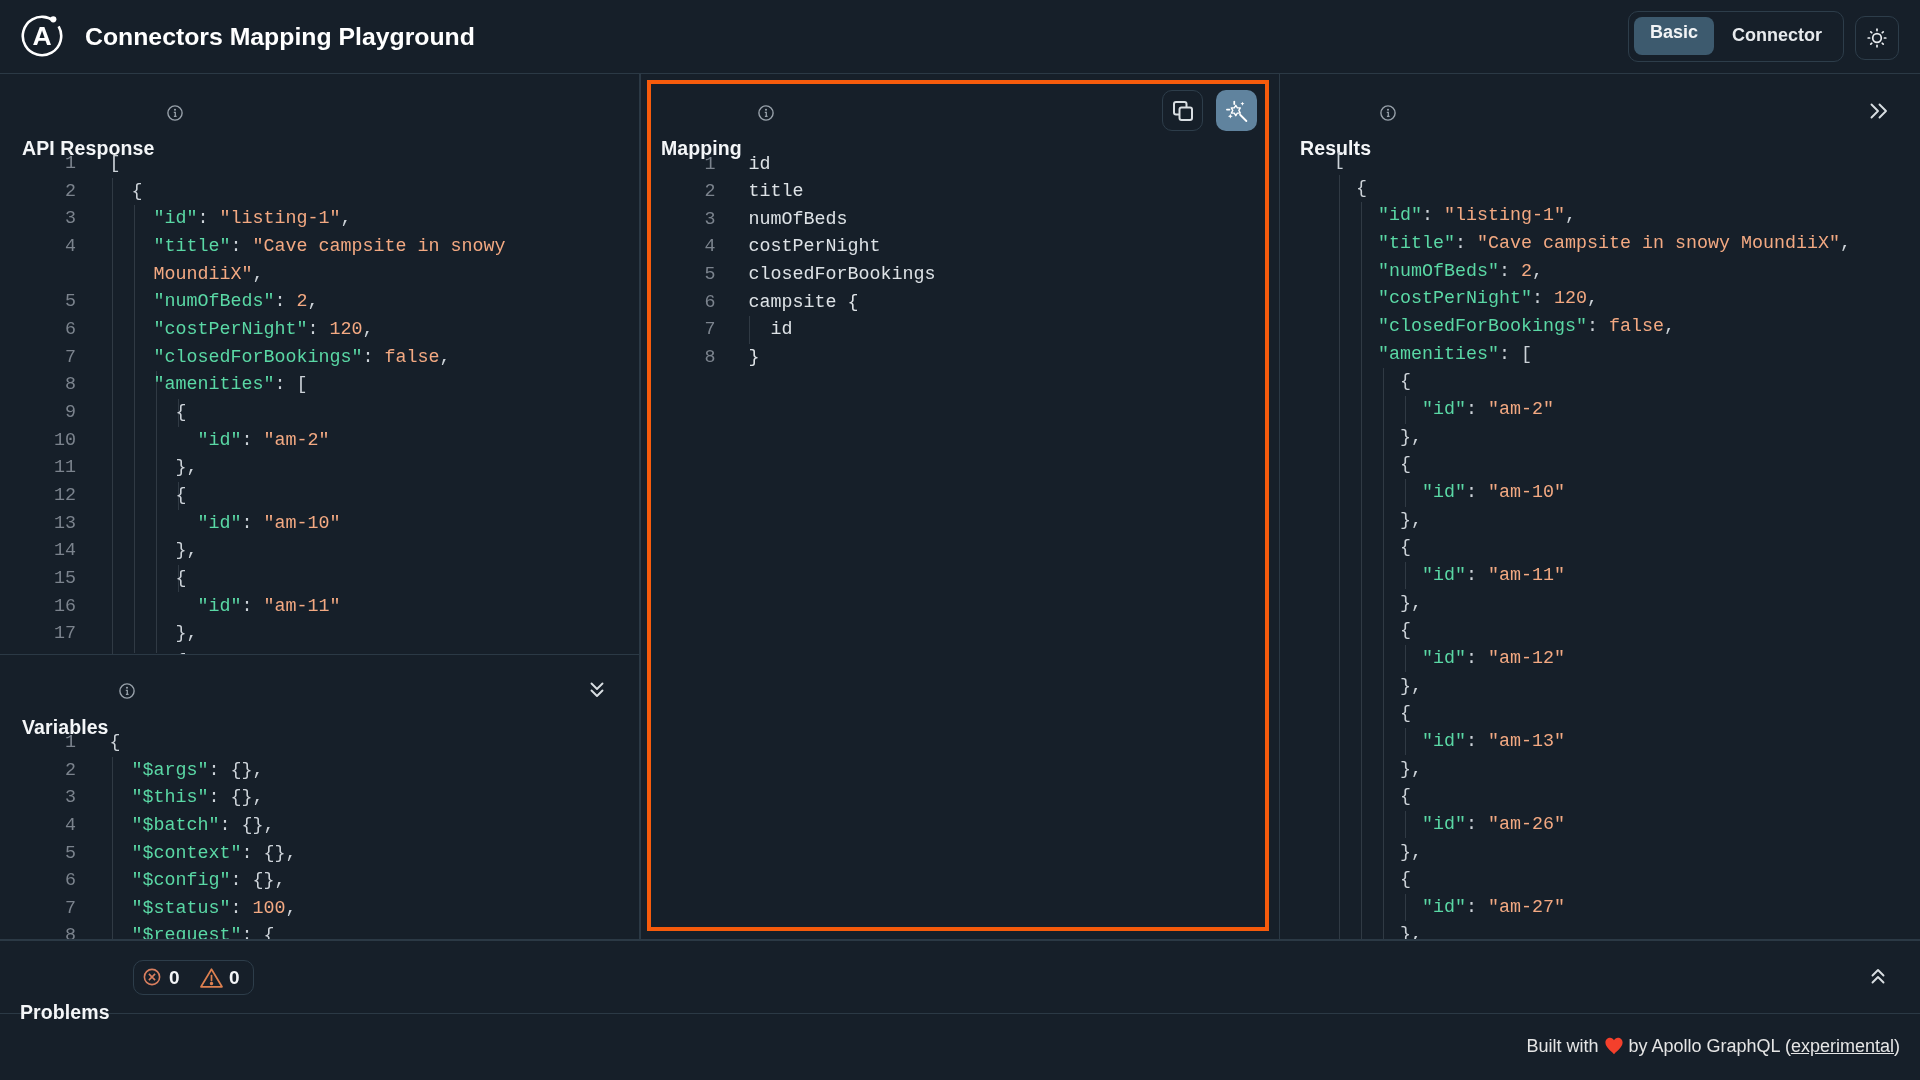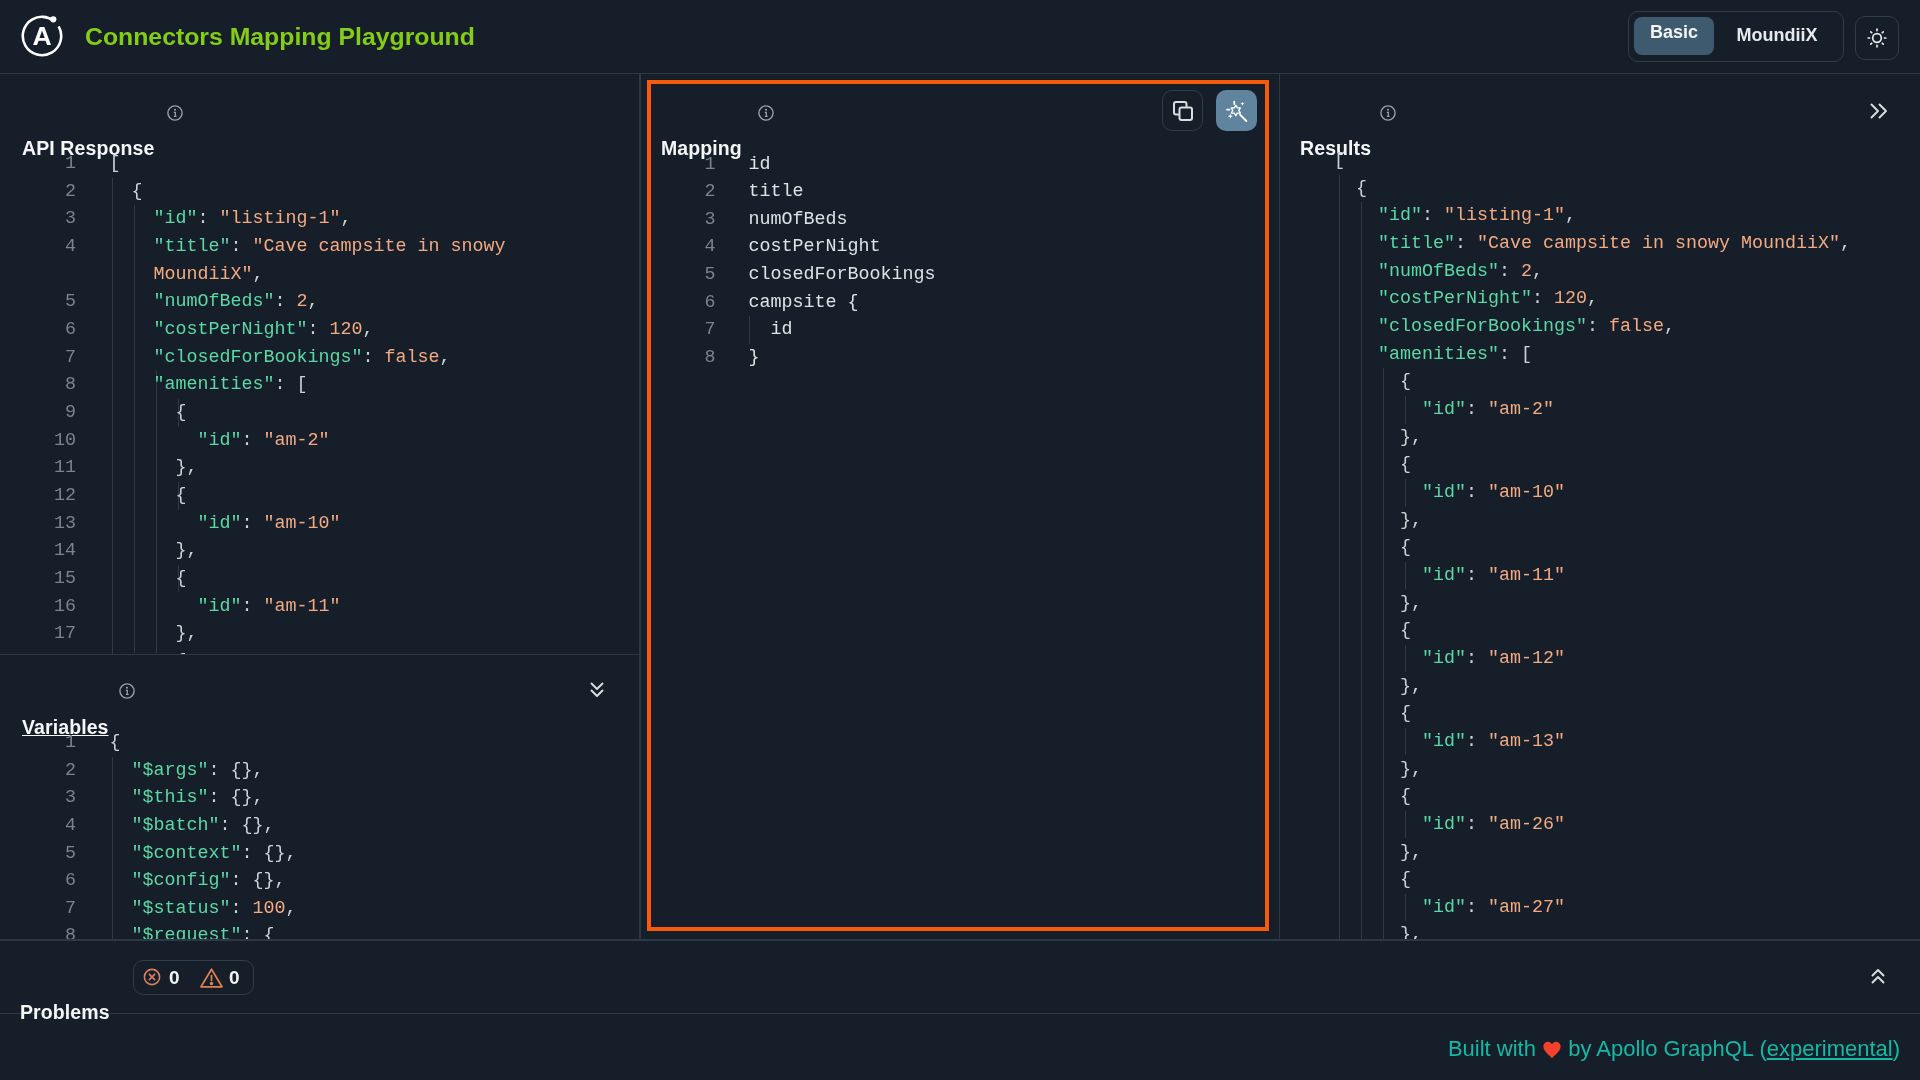--- a/index.html
+++ b/index.html
@@ -17,25 +17,25 @@
 .panel { position:absolute; overflow:hidden; }
 .btn { position:absolute; border:1.5px solid #2d3d4a; border-radius:10px; }
 
 </style></head><body>
 <div class="hline" style="left:0;top:72.5px;width:1920px;"></div>
 <svg class="abs" style="left:21px;top:14.5px" width="42" height="42" viewBox="0 0 42 42">
 <circle cx="21" cy="21" r="19.2" fill="none" stroke="#fff" stroke-width="2.6" stroke-dasharray="111.9 8.7" transform="rotate(330 21 21)"></circle>
 <circle cx="32.3" cy="4.3" r="3.1" fill="#fff"></circle>
 <text x="21" y="29.5" text-anchor="middle" font-family="Liberation Sans,sans-serif" font-weight="700" font-size="26.5" fill="#fff">A</text>
 </svg>
-<div class="abs" style="left:85px;top:23px;font-size:24.8px;font-weight:700;color:#84cc16;letter-spacing:0px;">Connectors Mapping Playground</div>
+<div class="abs" style="left:85px;top:23px;font-size:24.8px;font-weight:700;color:#ffffff;letter-spacing:0px;">Connectors Mapping Playground</div>
 <div class="btn" style="left:1628px;top:10.5px;width:216px;height:51px;"></div>
 <div class="abs" style="left:1634px;top:17px;width:80px;height:37.5px;background:#3d5a6e;border-radius:8px;"></div>
 <div class="abs" style="left:1634px;top:17px;width:80px;height:30px;display:flex;align-items:center;justify-content:center;font-size:18px;font-weight:700;color:#f2f4f6;">Basic</div>
-<div class="abs" style="left:1722px;top:17px;width:110px;height:37.5px;display:flex;align-items:center;justify-content:center;font-size:18px;font-weight:700;color:#e7eaed;">MoundiiX</div>
+<div class="abs" style="left:1722px;top:17px;width:110px;height:37.5px;display:flex;align-items:center;justify-content:center;font-size:18px;font-weight:700;color:#e7eaed;">Connector</div>
 <div class="btn" style="left:1855px;top:15.5px;width:44px;height:44px;"></div>
 <svg class="abs" style="left:1865px;top:25.5px" width="24" height="24" viewBox="0 0 24 24" fill="none" stroke="#e8ebee" stroke-width="1.7" stroke-linecap="round">
 <circle cx="12" cy="12" r="4.3"></circle>
     <line x1="19.40" y1="12.00" x2="20.80" y2="12.00"></line>
     <line x1="17.23" y1="17.23" x2="18.22" y2="18.22"></line>
     <line x1="12.00" y1="19.40" x2="12.00" y2="20.80"></line>
     <line x1="6.77" y1="17.23" x2="5.78" y2="18.22"></line>
     <line x1="4.60" y1="12.00" x2="3.20" y2="12.00"></line>
     <line x1="6.77" y1="6.77" x2="5.78" y2="5.78"></line>
     <line x1="12.00" y1="4.60" x2="12.00" y2="3.20"></line>
@@ -92,21 +92,21 @@
       <span class="pu">},</span>
       <span class="pu">{</span>
         <span class="gr">"id"</span><span class="pu">: </span><span class="sa">"am-10"</span>
       <span class="pu">},</span>
       <span class="pu">{</span>
         <span class="gr">"id"</span><span class="pu">: </span><span class="sa">"am-11"</span>
       <span class="pu">},</span>
       <span class="pu">{</span></pre>
 </div>
 <div class="panel" style="left:0;top:655px;width:639px;height:284px;">
-<div class="hdr" style="left:22px;top:25.5px;text-decoration:underline;">Variables</div>
+<div class="hdr" style="left:22px;top:25.5px;">Variables</div>
 <svg class="abs" style="left:119px;top:27.5px" width="16" height="16" viewBox="0 0 16 16">
 <circle cx="8" cy="8" r="7.1" fill="none" stroke="#98a1aa" stroke-width="1.4"></circle>
 <circle cx="8" cy="4.8" r="1.05" fill="#98a1aa"></circle>
 <path d="M6.8 7.3 L8.3 7.3 L8.3 11.3 M6.9 11.3 L9.6 11.3" stroke="#98a1aa" stroke-width="1.25" fill="none"></path>
 </svg>
 <svg class="abs" style="left:589px;top:26px" width="16" height="18" viewBox="0 0 16 18" fill="none" stroke="#d9dee2" stroke-width="1.9" stroke-linecap="round" stroke-linejoin="round">
 <path d="M2.5 2.5 L8 8 L13.5 2.5"></path>
       <path d="M2.5 9.5 L8 15 L13.5 9.5"></path>
     </svg>
 <div class="guide" style="left:111.5px;top:101.55px;height:182.45px"></div>
@@ -228,14 +228,14 @@
 <svg class="abs" style="left:199px;top:966.5px" width="25" height="22" viewBox="0 0 25 22" fill="none" stroke="#dd8050" stroke-width="1.7" stroke-linejoin="round" stroke-linecap="round">
 <path d="M12.5 2.2 L23 19.8 L2 19.8 Z"></path>
 <path d="M12.5 8.5 L12.5 13.5"></path>
     <circle cx="12.5" cy="16.6" r="0.9" fill="#dd8050"></circle>
   </svg>
 <div class="abs" style="left:229px;top:967px;font-size:19px;font-weight:700;color:#f2f4f6;">0</div>
 <svg class="abs" style="left:1869px;top:967px" width="18" height="18" viewBox="0 0 16 18" fill="none" stroke="#d9dee2" stroke-width="1.9" stroke-linecap="round" stroke-linejoin="round">
 <path d="M2.5 8.5 L8 3 L13.5 8.5"></path>
     <path d="M2.5 15.5 L8 10 L13.5 15.5"></path>
   </svg>
-<div class="abs" style="left:0;top:1036px;width:1900px;text-align:right;font-size:22px;color:#14b8a6;">Built with <svg width="20" height="18" viewBox="0 0 24 22" style="vertical-align:-3px">
+<div class="abs" style="left:0;top:1036px;width:1900px;text-align:right;font-size:18px;color:#e5e5e5;">Built with <svg width="20" height="18" viewBox="0 0 24 22" style="vertical-align:-3px">
       <path d="M12 21 C8 17 1.5 12.2 1.5 6.8 C1.5 3.2 4.3 1 7.2 1 C9.2 1 11 2.1 12 3.9 C13 2.1 14.8 1 16.8 1 C19.7 1 22.5 3.2 22.5 6.8 C22.5 12.2 16 17 12 21 Z" fill="#f4402c"></path>
     </svg> by Apollo GraphQL (<span style="text-decoration:underline">experimental</span>)</div>
 </body></html>

